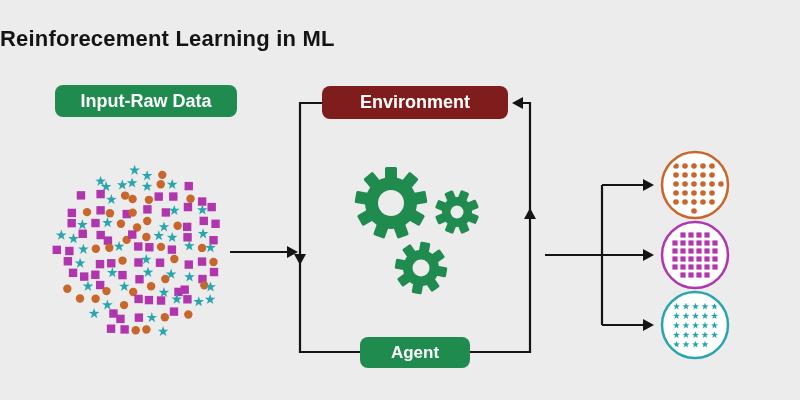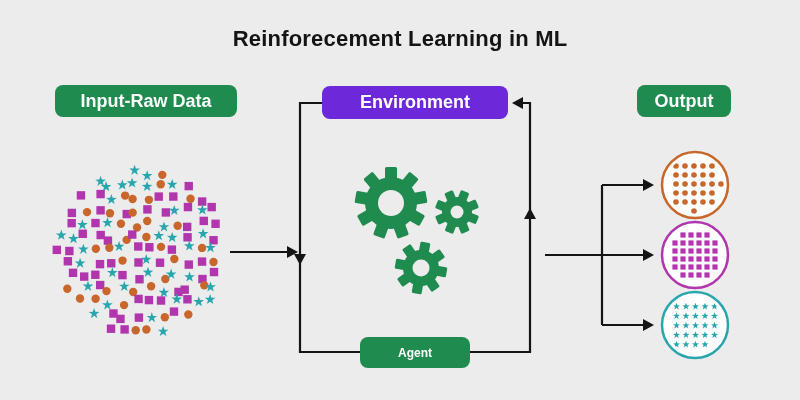--- a/index.html
+++ b/index.html
@@ -1,34 +1,33 @@
 <!DOCTYPE html>
 <html><head>
 <meta charset="utf-8">
 <style>
   html,body{margin:0;padding:0;}
   body{width:800px;height:400px;font-family:"Liberation Sans",sans-serif;position:relative;overflow:hidden;}
   #canvas{position:absolute;inset:0;width:800px;height:400px;}
-  #title{position:absolute;top:26px;left:0;width:100%;text-align:center;font-size:22px;font-weight:bold;letter-spacing:0.2px;}
+  #title{position:absolute;top:26px;left:0;width:100%;text-align:left;font-size:22px;font-weight:bold;letter-spacing:0.2px;}
   .label{position:absolute;display:flex;align-items:center;justify-content:center;color:#fff;font-weight:bold;border-radius:8px;font-size:18px;}
   #label-input{left:55px;top:85px;width:182px;height:32px;}
   #label-env{left:322px;top:86px;width:186px;height:33px;}
-  #label-agent{left:360px;top:337px;width:110px;height:31px;font-size:12px;}
+  #label-agent{left:360px;top:337px;width:110px;height:31px;font-size:17px;}
   #label-output{left:637px;top:85px;width:94px;height:32px;}
   svg{position:absolute;left:0;top:0;}
 </style>
 </head>
 <body style="background: rgb(236, 236, 236);">
 
 <div id="canvas">
   <div id="title" style="color: rgb(20, 20, 20);">Reinforecement Learning in ML</div>
   <div id="label-input" class="label" style="background: rgb(31, 139, 78); color: rgb(255, 255, 255);">Input-Raw Data</div>
-  <div id="label-env" class="label" style="background: #6d28d9; color: rgb(255, 255, 255);">Environment</div>
+  <div id="label-env" class="label" style="background: #7f1d1d; color: rgb(255, 255, 255);">Environment</div>
   <div id="label-agent" class="label" style="background: rgb(31, 139, 78); color: rgb(255, 255, 255);">Agent</div>
-  <div id="label-output" class="label" style="background: rgb(31, 139, 78); color: rgb(255, 255, 255);">Output</div>
   <svg id="diagram-svg" width="800" height="400" viewBox="0 0 800 400">
       <g>
         <polygon points="134.6,164.7 135.9,168.5 140.0,168.6 136.7,171.0 137.9,174.9 134.6,172.5 131.3,174.9 132.5,171.0 129.3,168.6 133.3,168.5" fill="#29a6ad"></polygon>
         <polygon points="147.2,170.2 148.4,174.0 152.5,174.1 149.2,176.5 150.4,180.4 147.2,178.0 143.9,180.4 145.1,176.5 141.8,174.1 145.9,174.0" fill="#29a6ad"></polygon>
         <circle cx="162.32127902284265" cy="174.8540409374982" r="4.2" fill="#c8662b"></circle>
         <polygon points="100.6,175.8 101.9,179.6 106.0,179.7 102.7,182.1 103.9,185.9 100.6,183.6 97.3,185.9 98.5,182.1 95.3,179.7 99.3,179.6" fill="#29a6ad"></polygon>
         <polygon points="106.1,181.1 107.4,184.9 111.4,185.0 108.2,187.4 109.4,191.3 106.1,188.9 102.8,191.3 104.0,187.4 100.7,185.0 104.8,184.9" fill="#29a6ad"></polygon>
         <polygon points="122.3,179.4 123.6,183.3 127.6,183.3 124.4,185.7 125.6,189.6 122.3,187.2 119.0,189.6 120.2,185.7 117.0,183.3 121.0,183.3" fill="#29a6ad"></polygon>
         <polygon points="132.1,177.4 133.4,181.2 137.4,181.2 134.2,183.7 135.4,187.5 132.1,185.2 128.8,187.5 130.0,183.7 126.8,181.2 130.8,181.2" fill="#29a6ad"></polygon>
         <polygon points="147.1,181.0 148.4,184.8 152.4,184.9 149.2,187.3 150.4,191.1 147.1,188.8 143.8,191.1 145.0,187.3 141.8,184.9 145.8,184.8" fill="#29a6ad"></polygon>

